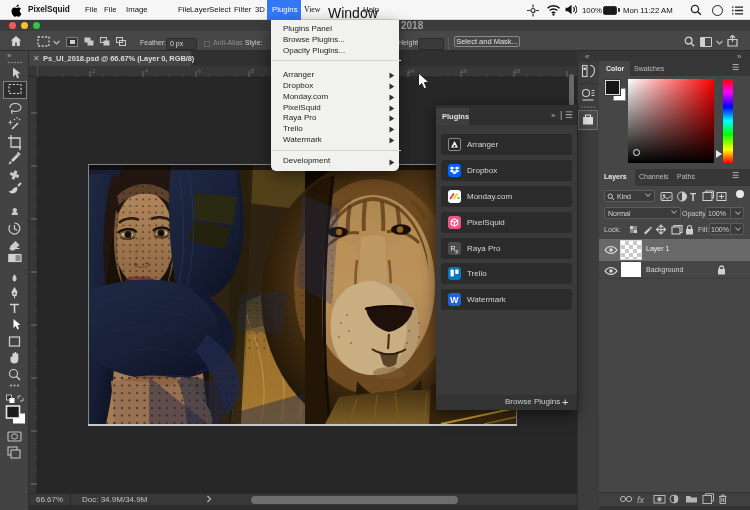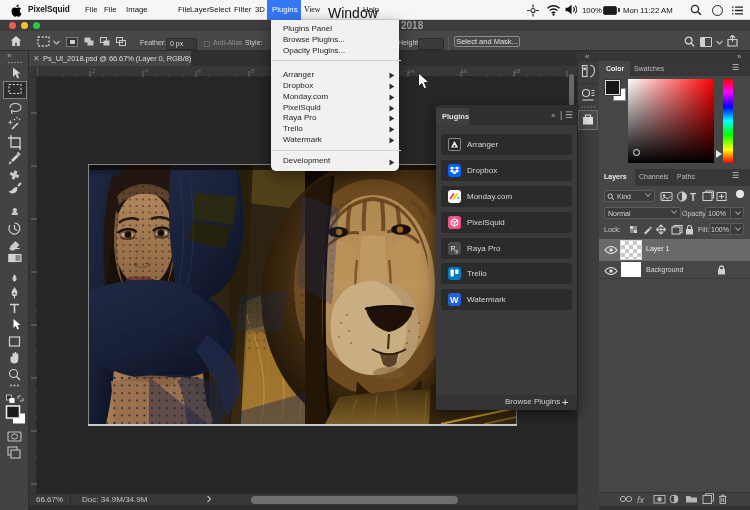--- a/index.html
+++ b/index.html
@@ -148,21 +148,21 @@
 <svg width="11" height="12" viewBox="0 0 11 12">
       <path d="M1 4.5h9V11H1z" fill="none" stroke="#d0d0d0" stroke-width="1.2"></path>
       <path d="M5.5 0.8v6" stroke="#d0d0d0" stroke-width="1.2"></path>
       <path d="M3 2.8L5.5 0.4 8 2.8" fill="none" stroke="#d0d0d0" stroke-width="1.2"></path>
     </svg>
 </div>
 
 <div class="abs" style="left:29px;top:51px;width:548px;height:15px;background:#303030;"></div>
 <div class="abs" style="left:29px;top:51px;width:162px;height:15px;background:#454545;"></div>
 <div class="abs" style="left:33px;top:54px;font-size:8px;color:#b0b0b0;">✕</div>
-<div class="abs" style="left:43px;top:54px;font-size:7.5px;font-weight:normal;color:#dedede;letter-spacing:-0.08px;">Ps_UI_2018.psd @ 66.67% (Layer 0, RGB/8)</div>
+<div class="abs" style="left:43px;top:54px;font-size:7.5px;font-weight:bold;color:#dedede;letter-spacing:-0.08px;">Ps_UI_2018.psd @ 66.67% (Layer 0, RGB/8)</div>
 
 <div class="abs" style="left:29px;top:66px;width:548px;height:11px;background:#373737;border-bottom:1px solid #2a2a2a;" id="hruler"></div>
 <div class="abs" style="left:29px;top:77px;width:8px;height:416px;background:#373737;border-right:1px solid #2a2a2a;" id="vruler"></div>
 <svg class="abs" style="left:37px;top:66px;" width="540" height="11" viewBox="0 0 540 11">
 <g stroke="#6a6a6a" stroke-width="1">
       <path d="M0 0v11M53 5v6M106 5v6M159 5v6M212 5v6M265 5v6M318 5v6M371 5v6M424 5v6M477 5v6M530 5v6"></path>
     </g>
     <g fill="#707070" font-size="5.5">
 <text x="55" y="7">2</text>
       <text x="108" y="7">4</text>

